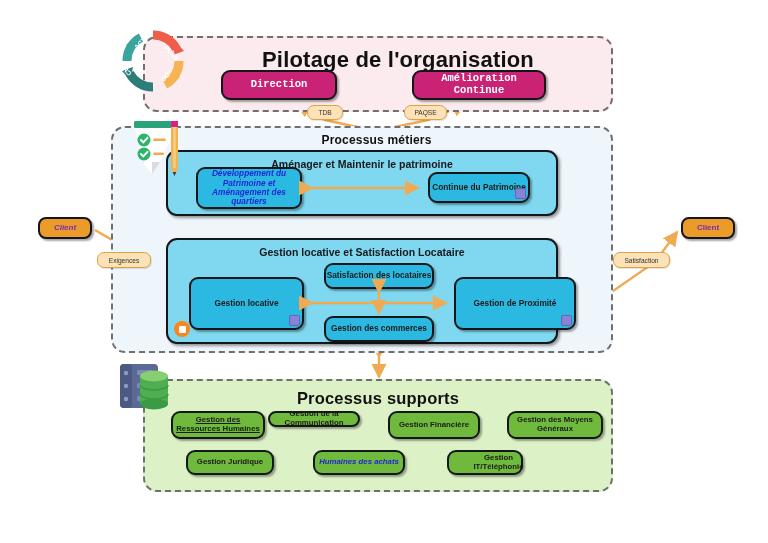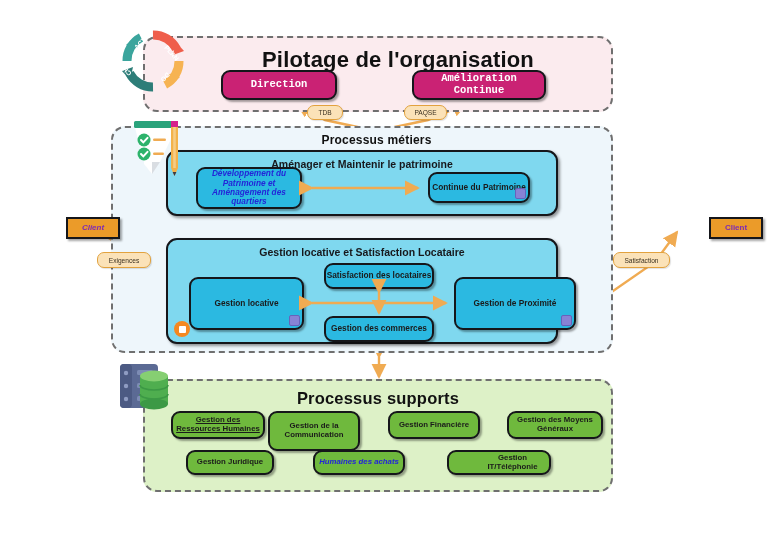--- a/index.html
+++ b/index.html
@@ -84,32 +84,31 @@
   .badge-orange i {
     display: block; width: 7px; height: 7px; background: #fff; border-radius: 1px;
   }
 
   
   #supports { left: 143px; top: 379px; width: 470px; height: 113px; background: #ddf1c7; }
   #supports-title { top: 389px; left: 143px; width: 470px; font-size: 16.5px; }
   .node-green { background: #6fb93d; font-size: 7.8px; }
   .node-green-italic { color: #2326d8; font-style: italic; }
   #s0 { left: 171px; top: 411px; width: 94px; height: 28px; text-decoration: underline; }
-  #s1 { left: 268px; top: 411px; width: 92px; height: 40px; }
+  #s1 { left: 268px; top: 411px; width: 92px; height: 16px; }
   #s2 { left: 388px; top: 411px; width: 92px; height: 28px; }
   #s3 { left: 507px; top: 411px; width: 96px; height: 28px; }
   #s4 { left: 186px; top: 450px; width: 88px; height: 25px; }
   #s5 { left: 313px; top: 450px; width: 92px; height: 25px; }
-  #s6 { left: 447px; top: 450px; width: 104px; height: 25px; padding-left: 27px; }
+  #s6 { left: 447px; top: 450px; width: 76px; height: 25px; padding-left: 27px; }
 
   
   .node-client {
     background: #eb9b29; color: #7d2bb6; font-size: 8px; font-style: italic;
-    border-radius: 0;
-    margin-left: 28px;
+    border-radius: 8px;
   }
   #client-left  { left: 38px;  top: 217px; width: 54px; height: 22px; }
   #client-right { left: 681px; top: 217px; width: 54px; height: 22px; }
   #client-right span { font-style: normal; }
 
   
   .tag {
     position: absolute;
     background: #fbe2b8;
     border: 1px solid #e2a23e;

